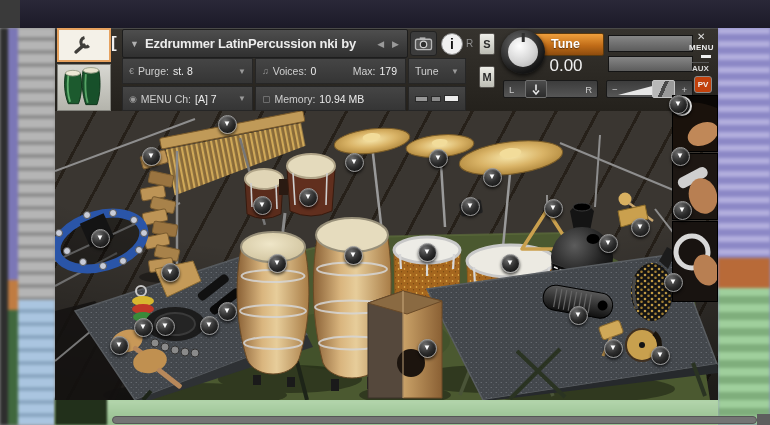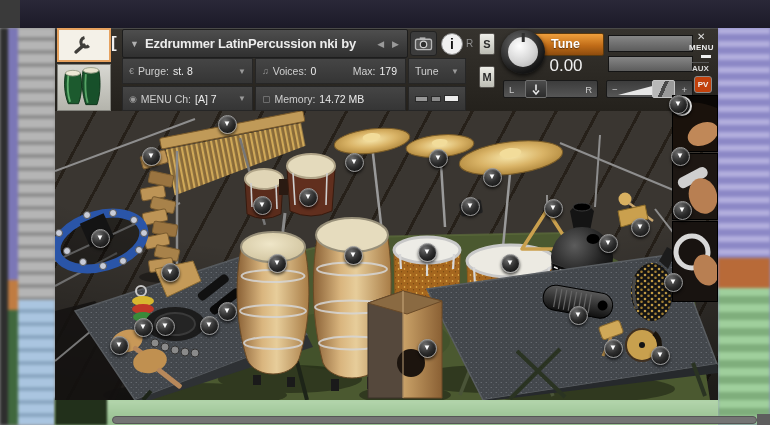--- a/index.html
+++ b/index.html
@@ -211,21 +211,21 @@
   </div>
   <div class="abs hpanel p-midi">
     <span class="icon">◉</span>
     <span>MENU Ch:</span>
     <span class="val">[A] 7</span>
     <span class="dd">▼</span>
   </div>
   <div class="abs hpanel p-memory">
     <span class="icon">▢</span>
     <span>Memory:</span>
-    <span class="val">14.72 MB</span>
+    <span class="val">10.94 MB</span>
   </div>
   <div class="abs hpanel p-meters">
     <span class="mbar b1"></span>
     <span class="mbar b2"></span>
     <span class="mbar b3"></span>
   </div>
 
   <div class="abs r-label">R</div>
   <div class="abs sm-btn solo-btn">S</div>
   <div class="abs sm-btn mute-btn">M</div>

